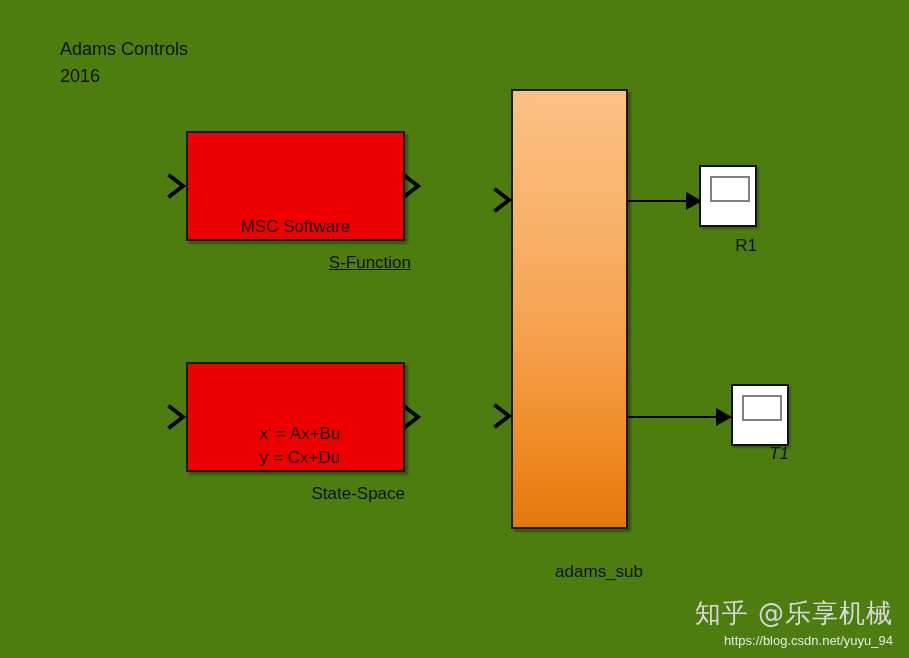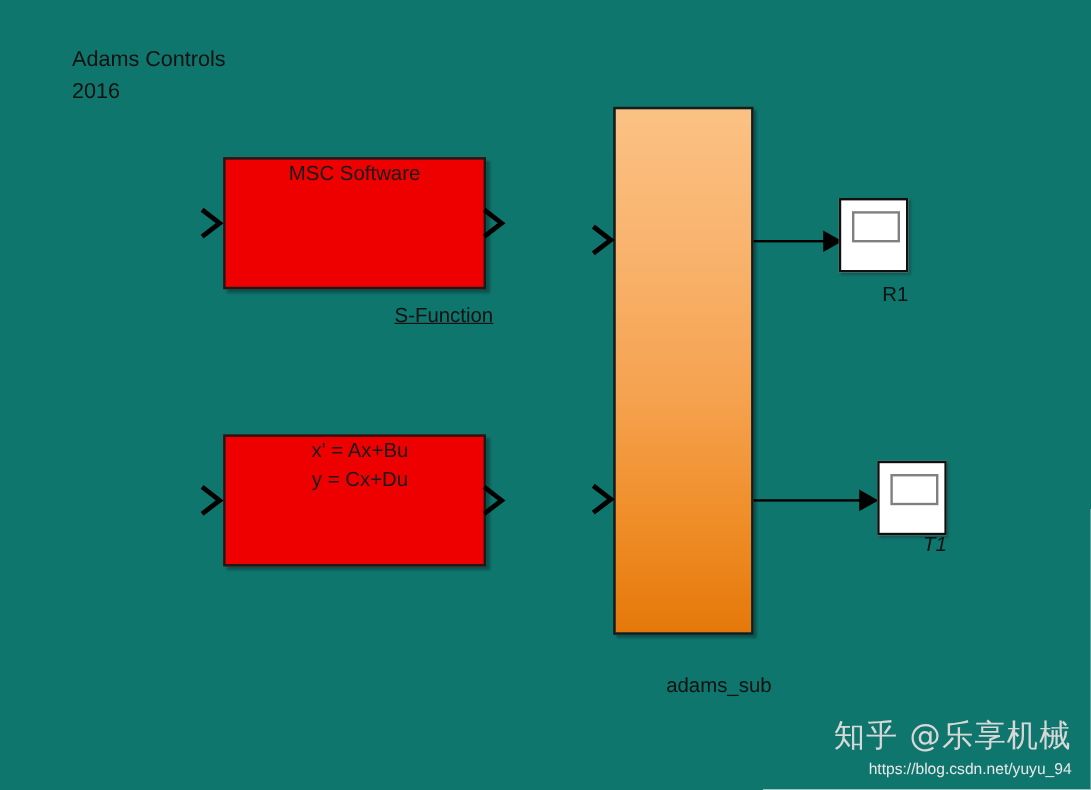--- a/index.html
+++ b/index.html
@@ -4,21 +4,21 @@
 <style>
   html, body {
     margin: 0;
     padding: 0;
     background: #ffffff;
   }
   #canvas {
     position: relative;
     width: 909px;
     height: 658px;
-    background: #0f766e;
+    background: #4d7c0f;
     font-family: "Liberation Sans", sans-serif;
     overflow: hidden;
   }
 
   
   #diagram-title {
     position: absolute;
     left: 60px;
     top: 36px;
     font-size: 18px;
@@ -27,21 +27,21 @@
     white-space: pre-line;
   }
 
   
   .block {
     position: absolute;
     box-sizing: border-box;
     border: 2px solid #1a1a1a;
     box-shadow: 3px 3px 2px rgba(0,0,0,0.30);
     display: flex;
-    align-items: flex-start;
+    align-items: flex-end;
     justify-content: center;
   }
   .block-red {
     background: #ee0000;
   }
   .block-label-inner {
     font-size: 17px;
     color: #1a1a1a;
     text-align: center;
     line-height: 24px;
@@ -154,20 +154,21 @@
   <div class="port" style="left:168px; top:404px;">
     <svg width="18" height="26" viewBox="0 0 18 26">
       <polyline points="2,3 15,13 2,23" fill="none" stroke="#000000" stroke-width="4" stroke-linecap="square" stroke-linejoin="miter"></polyline>
     </svg>
   </div>
   <div class="port" style="left:403px; top:404px;">
     <svg width="18" height="26" viewBox="0 0 18 26">
       <polyline points="2,3 15,13 2,23" fill="none" stroke="#000000" stroke-width="4" stroke-linecap="square" stroke-linejoin="miter"></polyline>
     </svg>
   </div>
+  <div class="block-caption" style="left:186px; top:484px; width:219px;">State-Space</div>
 
   <div class="block" id="block-adams-sub" style="left:511px; top:89px; width:117px; height:440px;"></div>
   <div class="port" style="left:494px; top:187px;">
     <svg width="18" height="26" viewBox="0 0 18 26">
       <polyline points="2,3 15,13 2,23" fill="none" stroke="#000000" stroke-width="4" stroke-linecap="square" stroke-linejoin="miter"></polyline>
     </svg>
   </div>
   <div class="port" style="left:494px; top:403px;">
     <svg width="18" height="26" viewBox="0 0 18 26">
       <polyline points="2,3 15,13 2,23" fill="none" stroke="#000000" stroke-width="4" stroke-linecap="square" stroke-linejoin="miter"></polyline>

